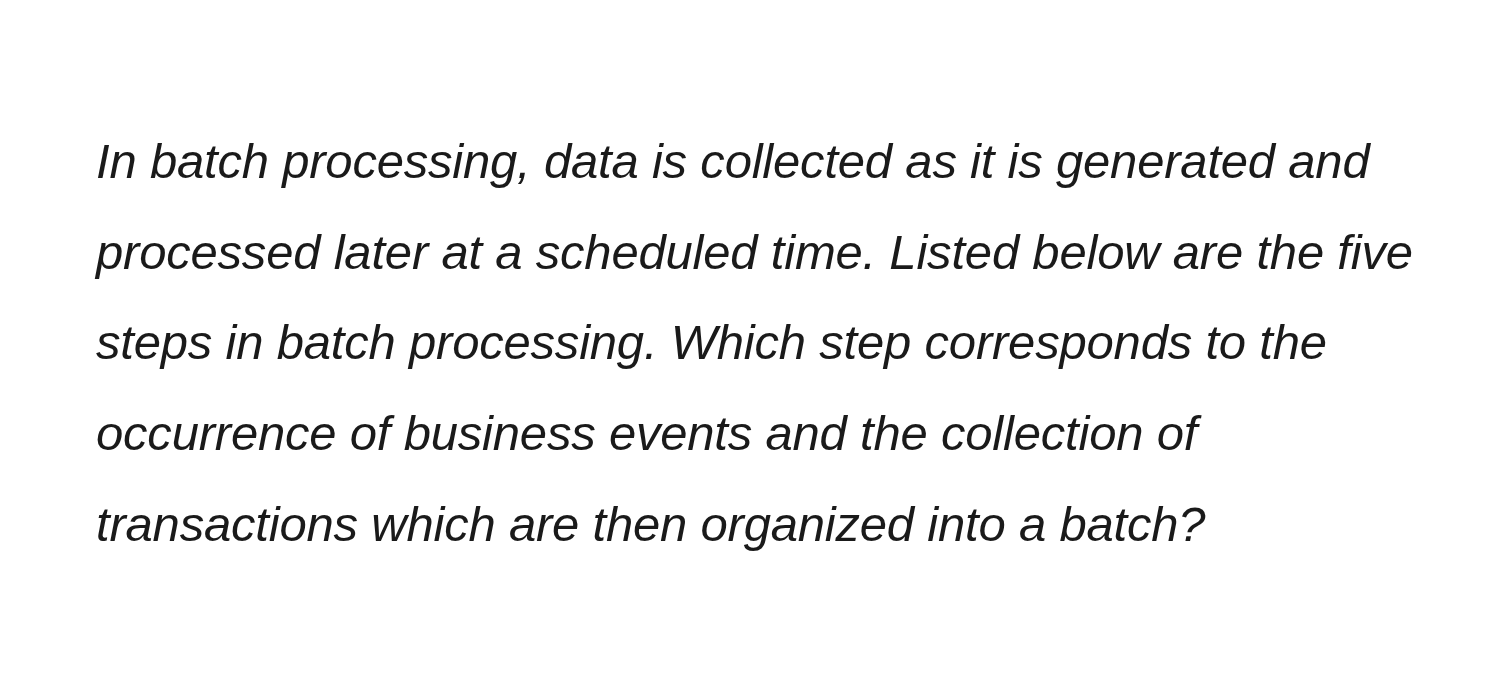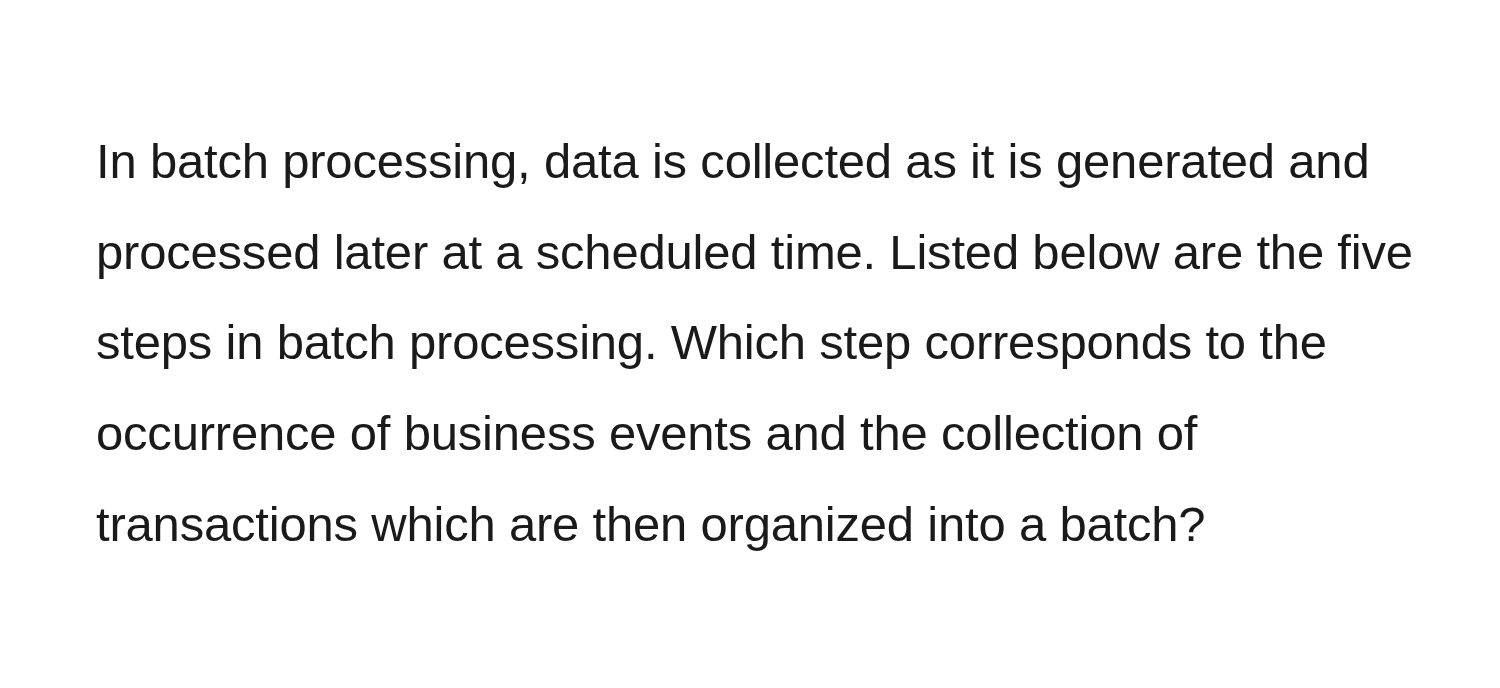--- a/index.html
+++ b/index.html
@@ -1,18 +1,19 @@
 <!DOCTYPE html>
 <html><head>
   <meta charset="utf-8">
   <style>
     * {
       margin: 12px;
       padding: 0;
       box-sizing: border-box;
+      font-style: italic;
     }
     body {
       width: 1500px;
       height: 688px;
       background: #ffffff;
       font-family: -apple-system, BlinkMacSystemFont, "Segoe UI", Helvetica, Arial, sans-serif;
       padding: 80px 60px;
       display: flex;
       align-items: flex-start;
     }

